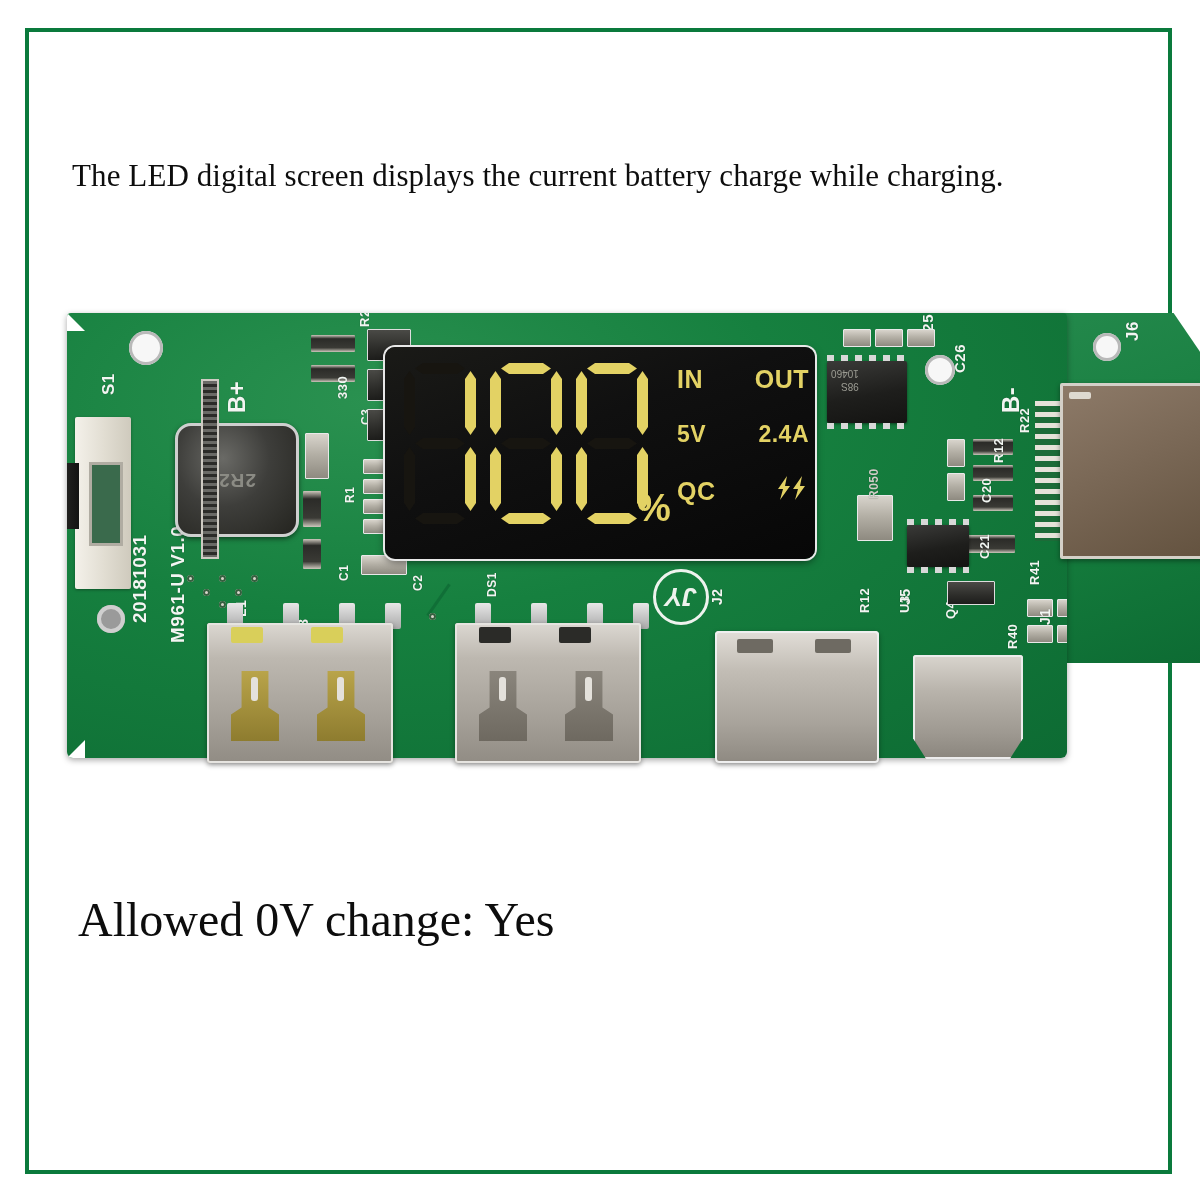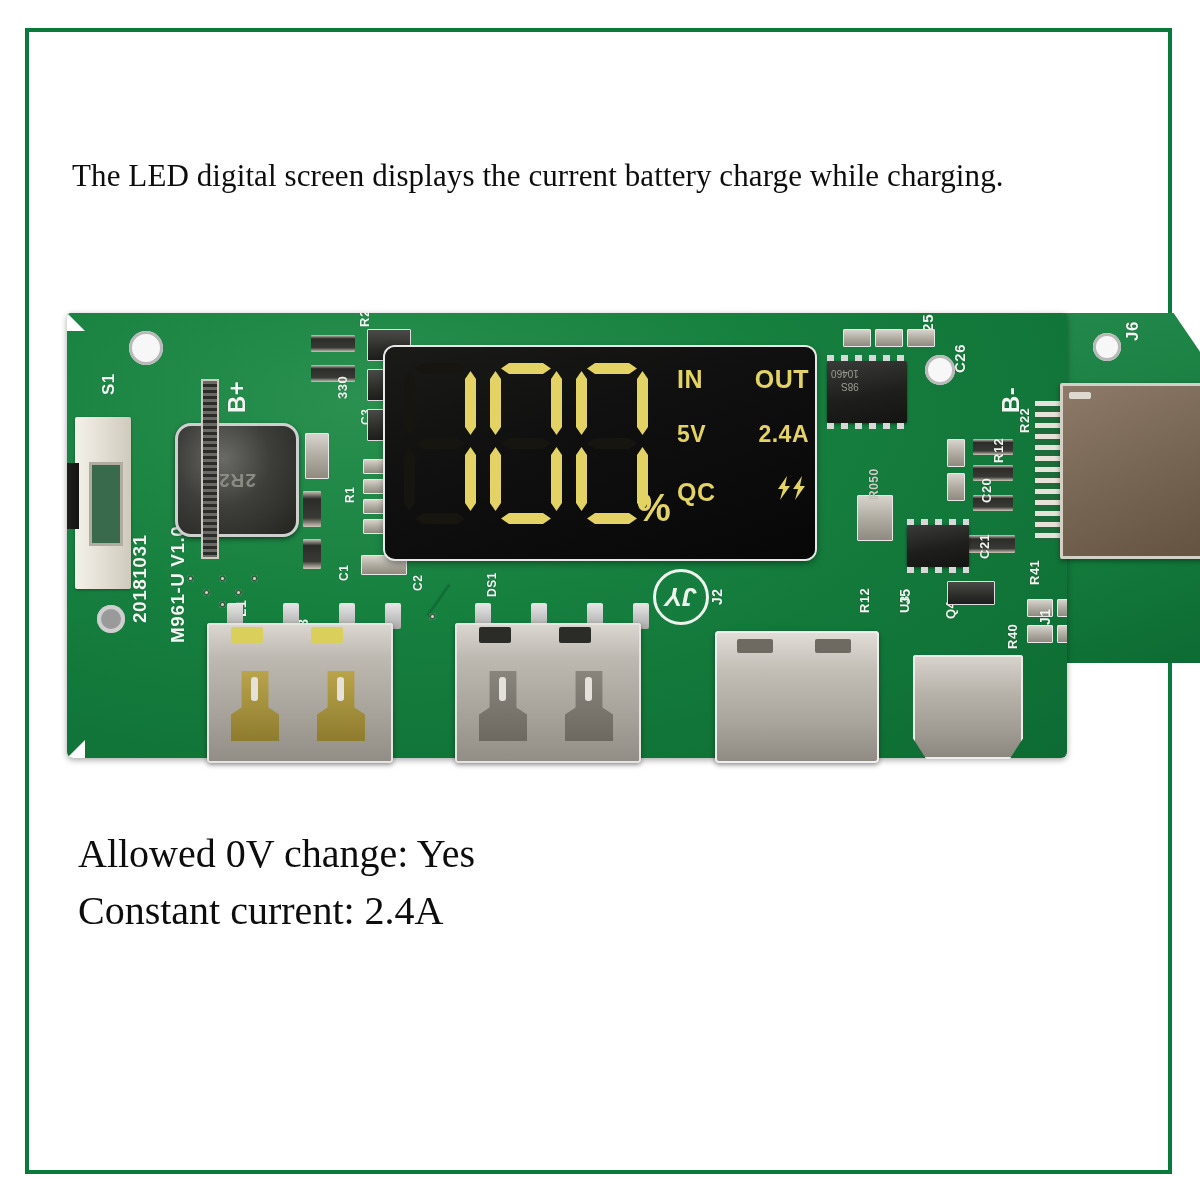--- a/index.html
+++ b/index.html
@@ -43,23 +43,23 @@
     line-height: 1.36;
     color: #0d0d0d;
     letter-spacing: .1px;
     margin-top: 12px;
   }
 
   
   .specs {
     position: absolute;
     left: 78px;
-    top: 826px;
+    top: 886px;
     width: 1000px;
-    font-size: 40px;
+    font-size: 48px;
     line-height: 1.42;
     color: #0d0d0d;
   }
   .specs .line { white-space: nowrap; }
 
   
   .photo {
     position: absolute;
     left: 55px;
     top: 305px;
@@ -248,21 +248,21 @@
     left: 292px;
     top: 18px;
     width: 132px;
     color: #e3d264;
     font-family: "Liberation Sans", "DejaVu Sans", sans-serif;
     font-weight: 700;
   }
   .led-row {
     display: flex;
     justify-content: space-between;
-    align-items: flex-end;
+    align-items: center;
     margin-bottom: 27px;
   }
   .led-row span { font-size: 25px; letter-spacing: .5px; }
   .led-row .small { font-size: 23px; }
   .bolts { font-size: 27px; letter-spacing: -2px; }
 
   
   .usba {
     position: absolute;
     width: 186px;
@@ -646,16 +646,15 @@
 
     <div class="usbc" style="left:660px;top:326px;"></div>
     <div class="silk rot" style="left:842px;top:300px;font-size:14px;">J5</div>
 
     <div class="microusb" style="left:858px;top:350px;"></div>
     <div class="silk rot" style="left:982px;top:320px;font-size:14px;">J1</div>
   </div>
 
   <div class="specs">
     <div class="line">Allowed 0V change: Yes</div>
-    <div class="line">Constant current: 2.4A</div>
   </div>
 
 </div>
 
 </body></html>

